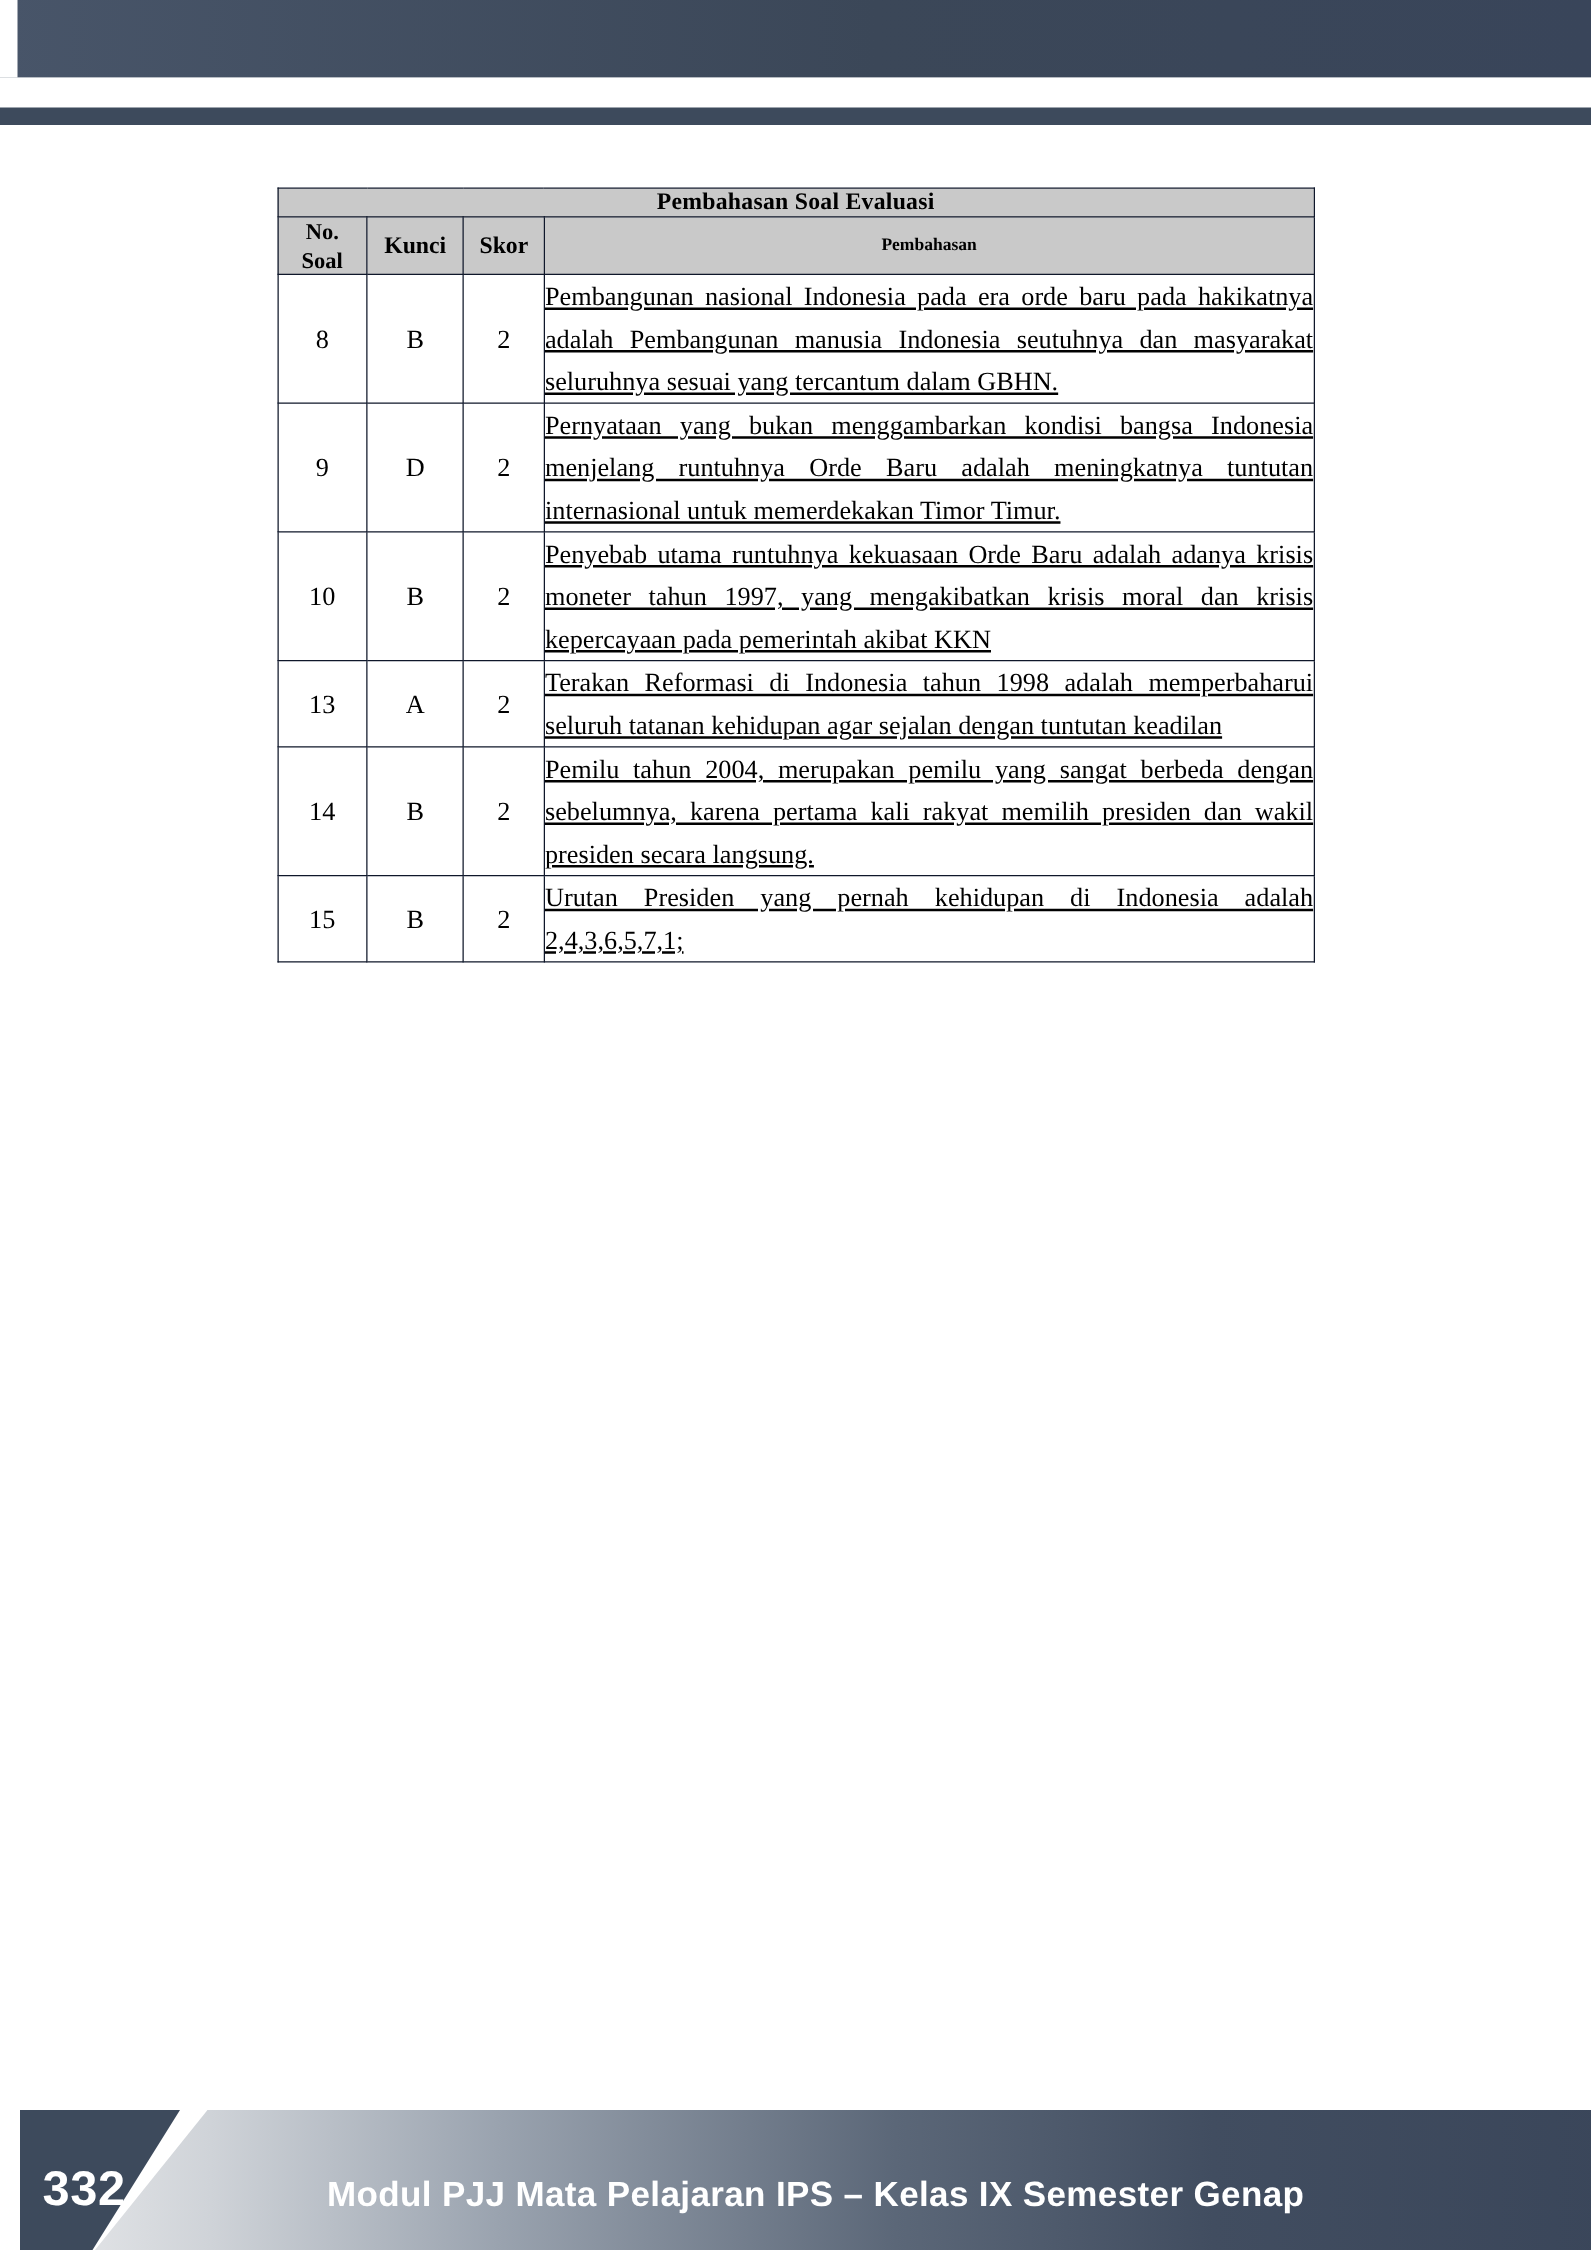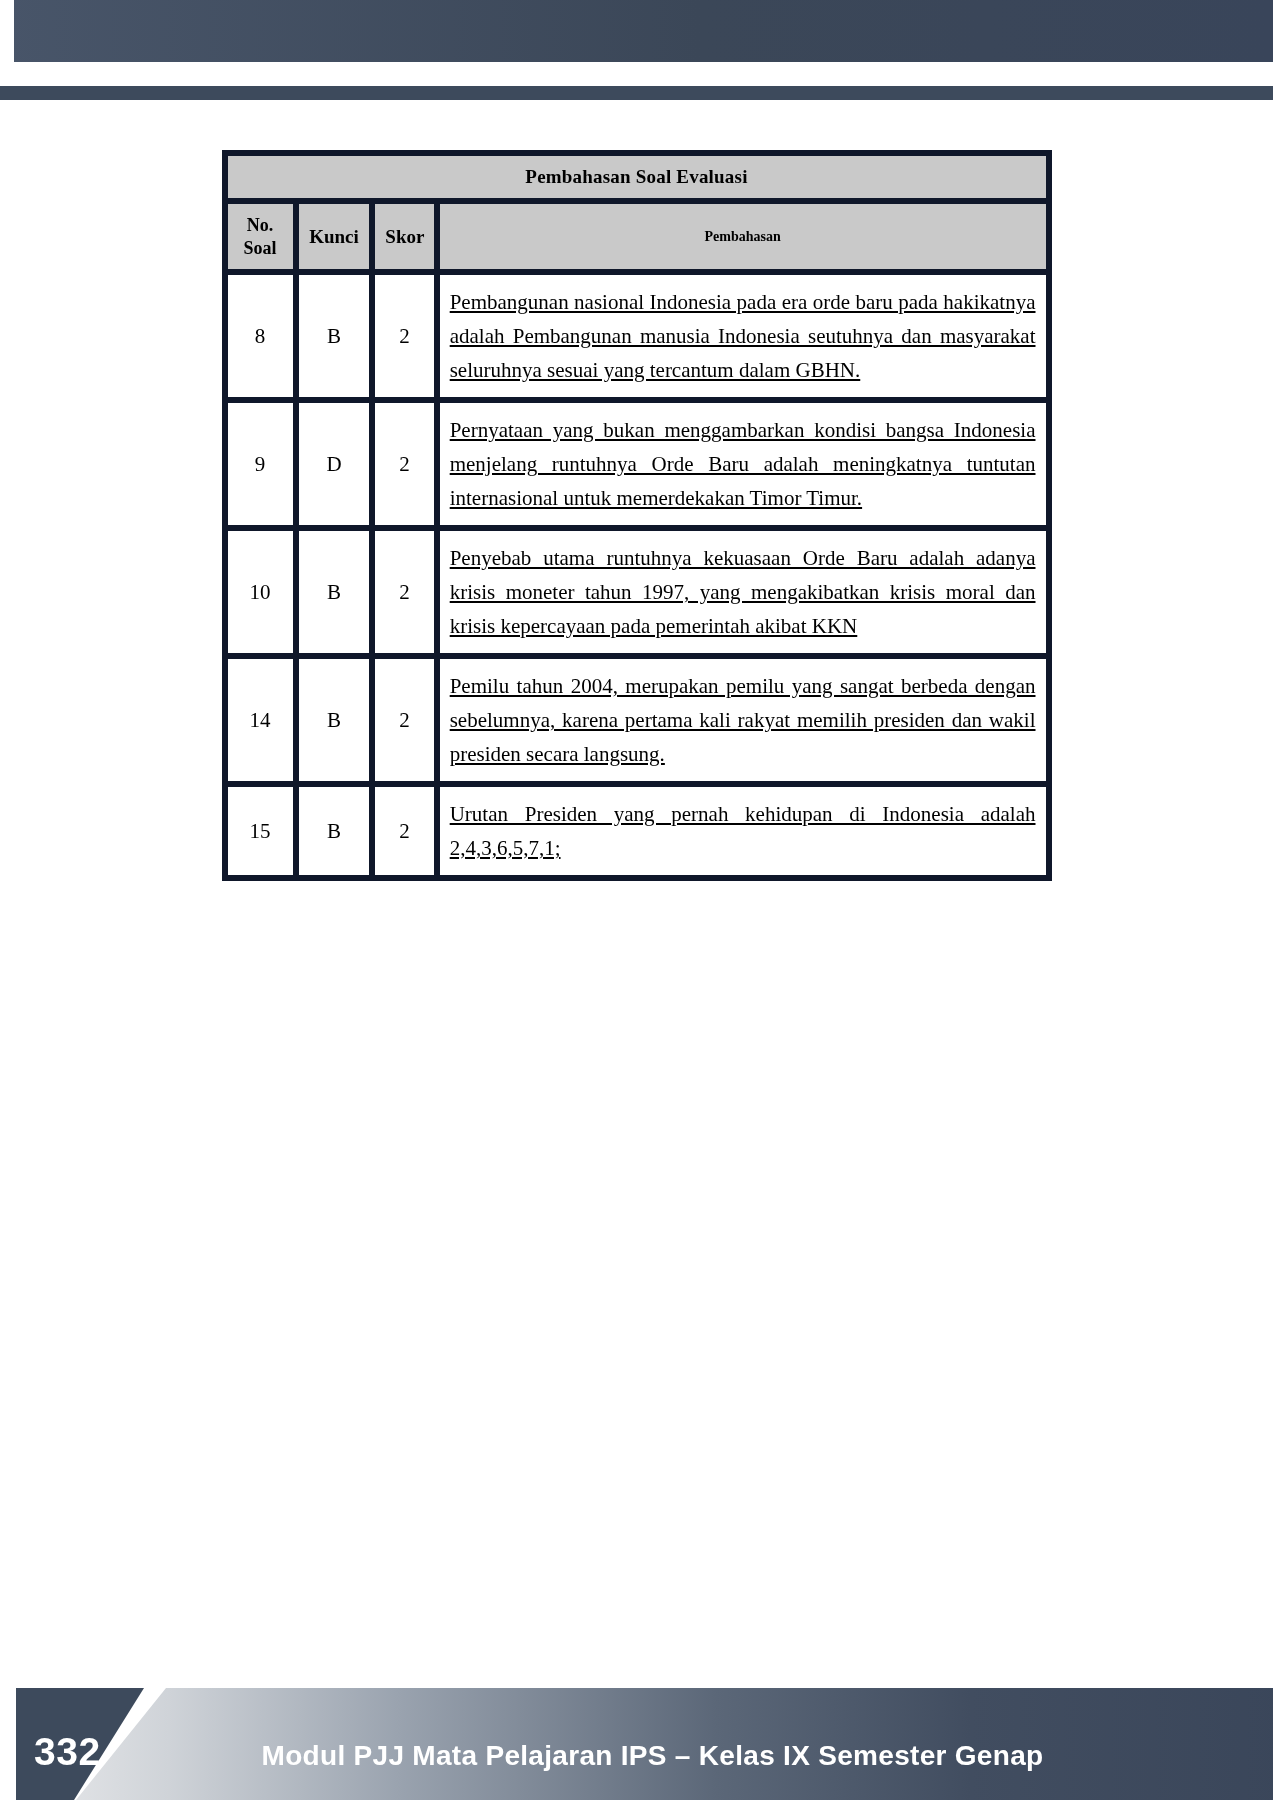--- a/index.html
+++ b/index.html
@@ -74,23 +74,23 @@
   }
 
   table.eval-table {
     border-collapse: collapse;
     margin: 0 auto;
     width: 830px;
     table-layout: fixed;
   }
   table.eval-table td,
   table.eval-table th {
-    border: 6px solid #0f172a;
+    border: 1px solid #0f172a;
     vertical-align: middle;
-    padding: 10px;
+    padding: 0;
   }
 
   .tbl-title {
     background: #c9c9c9;
     text-align: center;
     font-weight: bold;
     font-size: 19px;
     padding: 14px 6px;
     letter-spacing: 0.2px;
   }
@@ -234,20 +234,26 @@
         <td class="c-center">2</td>
         <td class="c-text">Pernyataan yang bukan menggambarkan kondisi bangsa Indonesia menjelang runtuhnya Orde Baru adalah meningkatnya tuntutan internasional untuk memerdekakan Timor Timur.</td>
       </tr>
       <tr>
         <td class="c-center">10</td>
         <td class="c-center">B</td>
         <td class="c-center">2</td>
         <td class="c-text">Penyebab utama runtuhnya kekuasaan Orde Baru adalah adanya krisis moneter tahun 1997, yang mengakibatkan krisis moral dan krisis kepercayaan pada pemerintah akibat KKN</td>
       </tr>
       <tr>
+        <td class="c-center">13</td>
+        <td class="c-center">A</td>
+        <td class="c-center">2</td>
+        <td class="c-text">Terakan Reformasi di Indonesia   tahun 1998 adalah memperbaharui seluruh tatanan kehidupan agar sejalan dengan tuntutan keadilan</td>
+      </tr>
+      <tr>
         <td class="c-center">14</td>
         <td class="c-center">B</td>
         <td class="c-center">2</td>
         <td class="c-text">Pemilu tahun 2004, merupakan pemilu yang sangat berbeda dengan sebelumnya, karena pertama kali rakyat memilih presiden dan wakil presiden secara langsung.</td>
       </tr>
       <tr>
         <td class="c-center">15</td>
         <td class="c-center">B</td>
         <td class="c-center">2</td>
         <td class="c-text">Urutan Presiden yang pernah kehidupan di Indonesia adalah 2,4,3,6,5,7,1;</td>

